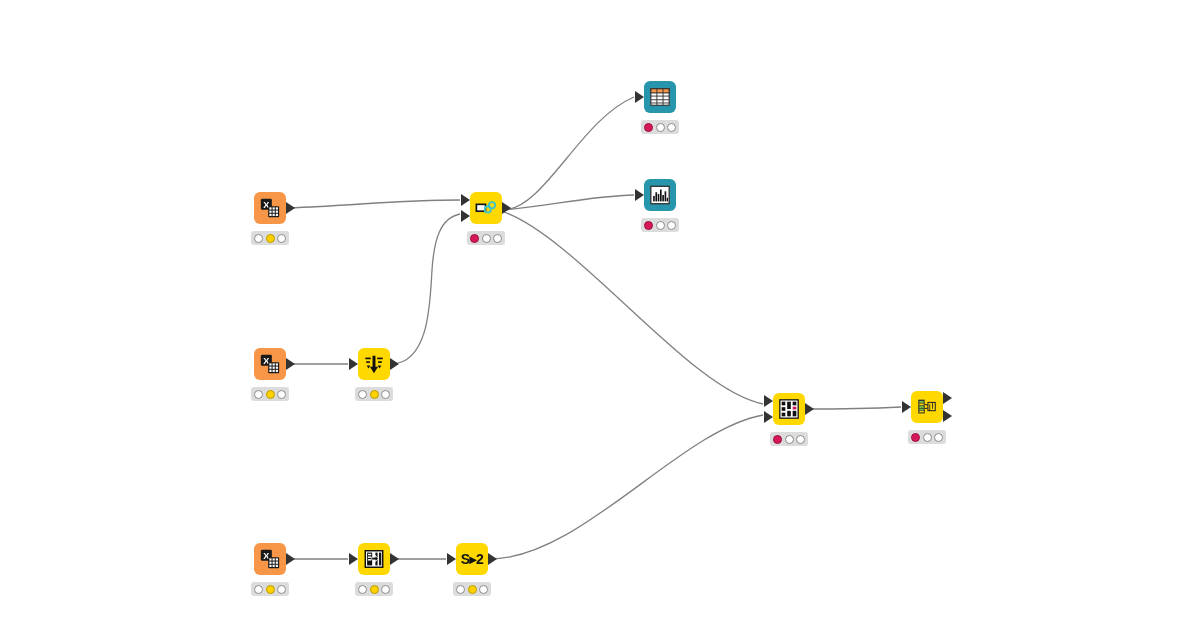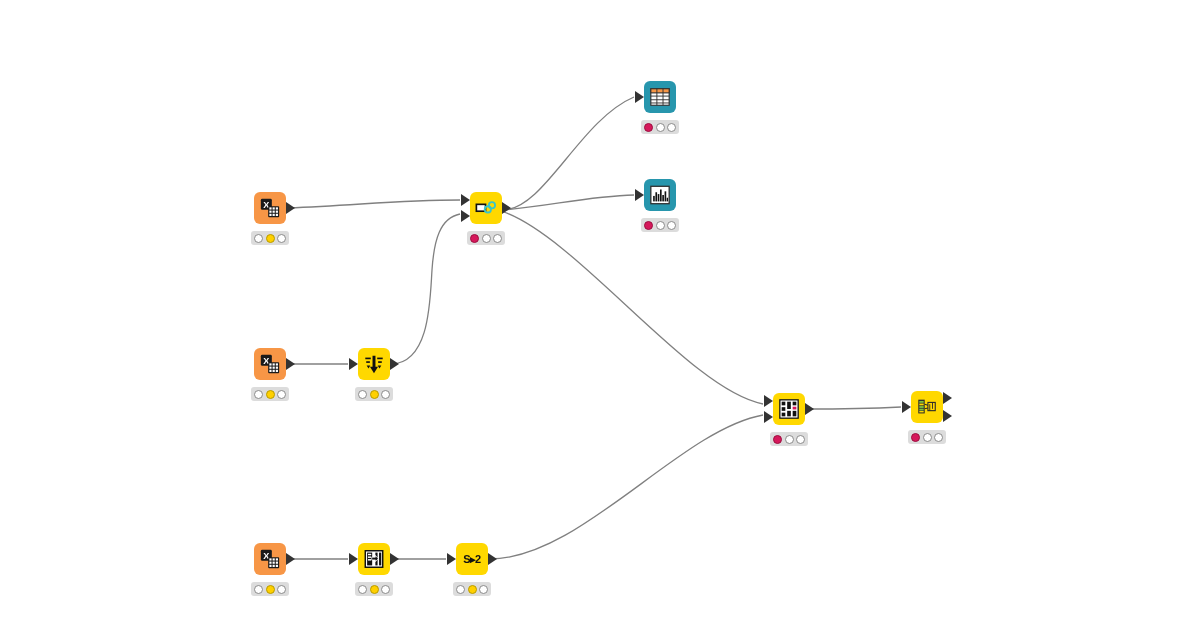--- a/index.html
+++ b/index.html
@@ -208,21 +208,21 @@
       <div class="status">
         <span class="led"></span>
         <span class="led yellow"></span>
         <span class="led"></span>
       </div>
     </div>
     <div class="node" style="left: 472px; top: 559px;">
       <div class="port in" style="top: -6px;"></div>
       <div class="port out" style="top: -6px;"></div>
       <div class="node-body yellow">
-        <span style="font-family:'Liberation Sans',sans-serif;font-size:11px;font-weight:bold;color:#111;letter-spacing:-0.5px;">S▸2</span>
+        <span style="font-family:'Liberation Sans',sans-serif;font-size:14px;font-weight:bold;color:#111;letter-spacing:-0.5px;">S▸2</span>
       </div>
       <div class="status">
         <span class="led"></span>
         <span class="led yellow"></span>
         <span class="led"></span>
       </div>
     </div>
     <div class="node" style="left: 486px; top: 208px;">
       <div class="port in" style="top: -14px;"></div>
       <div class="port in" style="top: 2px;"></div>

